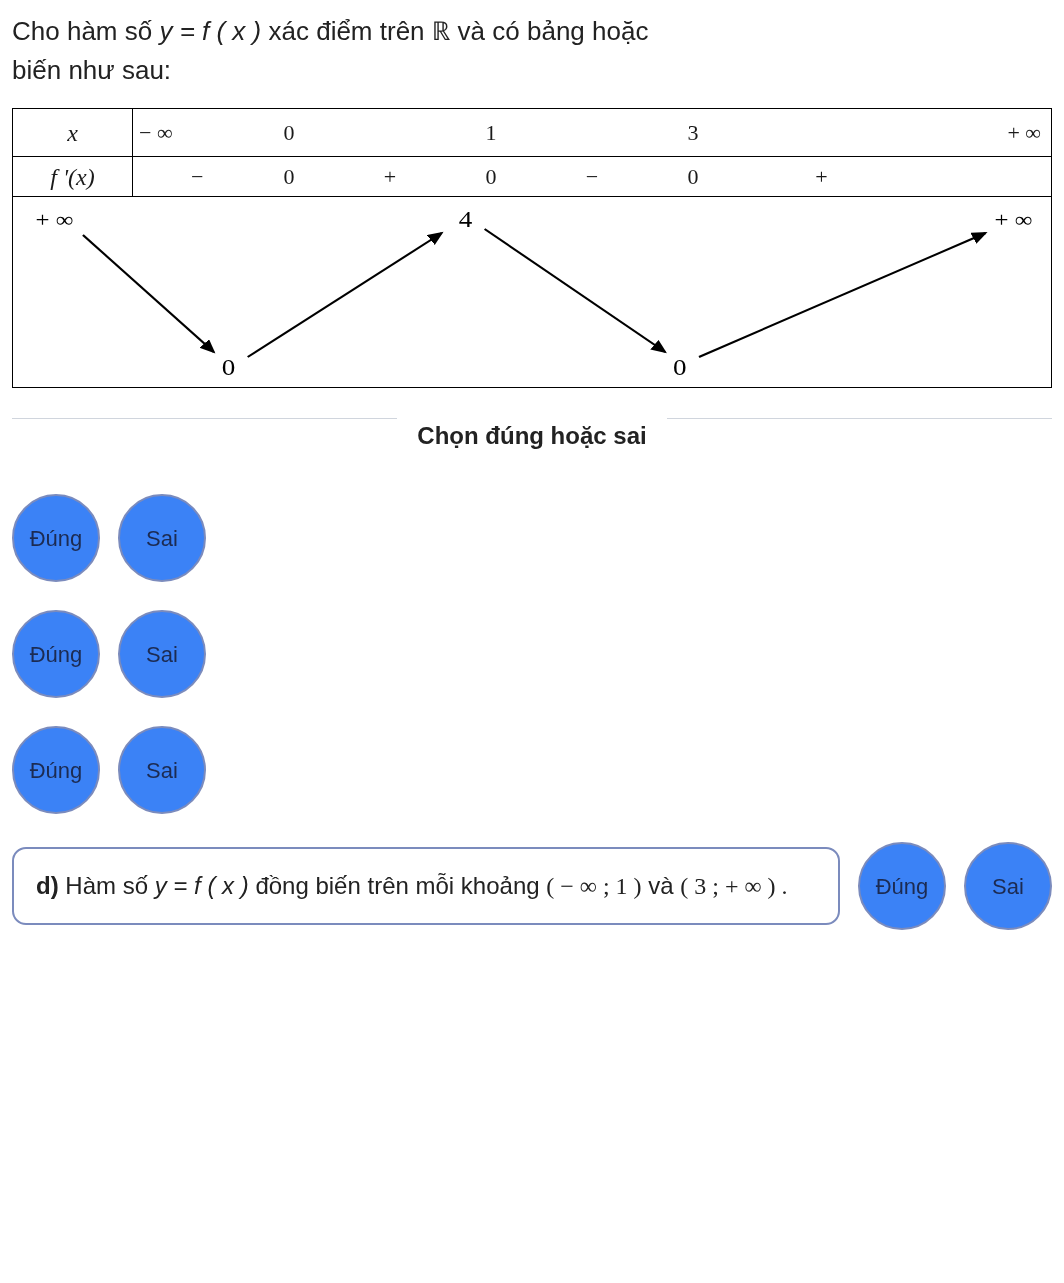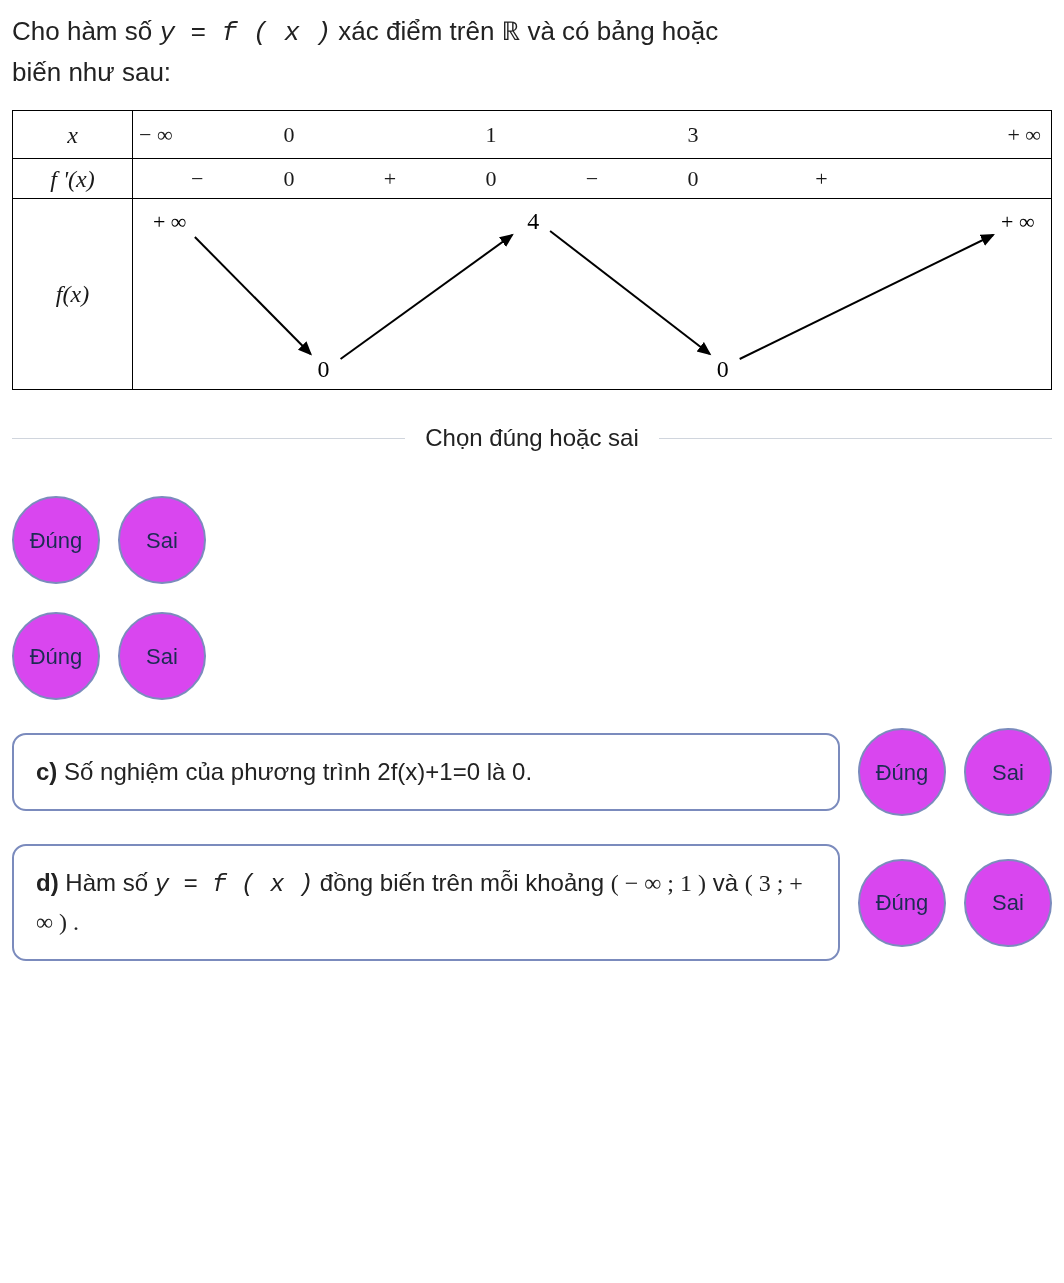--- a/index.html
+++ b/index.html
@@ -5,21 +5,21 @@
   * { box-sizing: border-box; margin: 0; padding: 0; }
   body {
     font-family: Arial, sans-serif;
     background: #fff;
     padding: 12px;
     color: #1a1a1a;
     font-size: 20px;
     line-height: 1.5;
     width: 1064px;
   }
-  .math-it { font-family: Liberation Mono, monospace; font-style: italic; }
+  .math-it { font-family: Liberation Sans, sans-serif; font-style: italic; }
   .math-rm { font-family: "Times New Roman", serif; }
   .bb { font-family: "Times New Roman", serif; }
   .question-text { font-size: 26px; margin-bottom: 18px; color:#222; }
 
   .variation-table {
     border: 1.5px solid #000;
     width: 100%;
     margin-bottom: 30px;
     font-family: "Times New Roman", serif;
   }
@@ -38,40 +38,40 @@
   .vt-row.fp-row { height: 40px; border-bottom: 1.5px solid #000; }
   .vt-row.f-row { height: 190px; }
 
   .x-vals { display:flex; width:100%; height:100%; align-items:center; font-size:22px; }
   .x-cell { text-align:center; }
   .fp-vals { display:flex; width:100%; height:100%; align-items:center; font-size:22px; }
   .fp-cell { text-align:center; }
 
   .svg-wrap { width:100%; height:100%; }
 
-  .divider-wrap { display:flex; align-items:center; margin: 30px 0 40px; }
+  .divider-wrap { display:flex; margin: 30px 0 40px; font-weight: bold; }
   .divider-line { flex:1; height:1px; background:#d0d5dd; }
   .divider-text { padding: 0 20px; font-size:24px; color:#222; }
 
   .option-row { display:flex; align-items:center; gap:18px; margin-bottom:28px; }
   .option-card {
     flex: 1;
     border: 2px solid #7b8bbd;
     border-radius: 14px;
     padding: 18px 22px;
     font-size: 24px;
     color: #222;
     line-height:1.55;
   }
   .option-card b { font-weight:bold; }
   .circle-btn {
     width: 88px; height: 88px;
     border-radius: 50%;
     border: 2.5px solid #7b8bbd;
-    background: #d946ef;
+    background: #3b82f6;
     display:flex; align-items:center; justify-content:center;
     font-size: 22px;
     color: #1c2b52;
     cursor: pointer;
     flex-shrink:0;
   }
 </style>
 </head>
 <body>
 
@@ -105,21 +105,20 @@
       <div class="fp-cell" style="width:16%;">+</div>
       <div class="fp-cell" style="width:6%;">0</div>
       <div class="fp-cell" style="width:16%;">−</div>
       <div class="fp-cell" style="width:6%;">0</div>
       <div class="fp-cell" style="width:22%;">+</div>
       <div class="fp-cell" style="width:14%;"></div>
     </div>
   </div>
 
   <div class="vt-row f-row">
-    <div class="vt-label">f(x)</div>
     <div class="vt-body">
       <svg class="svg-wrap" viewBox="0 0 920 190" preserveAspectRatio="none">
         <defs>
           <marker id="arrowhead" markerWidth="8" markerHeight="8" refX="6" refY="3" orient="auto" markerUnits="strokeWidth">
             <path d="M0,0 L7,3 L0,6 Z" fill="#000"></path>
           </marker>
         </defs>
 
         <text x="20" y="30" font-size="22" font-family="Times New Roman">+ ∞</text>
 
@@ -154,24 +153,20 @@
   <div class="circle-btn">Đúng</div>
   <div class="circle-btn">Sai</div>
 </div>
 
 <div class="option-row">
   <div class="circle-btn">Đúng</div>
   <div class="circle-btn">Sai</div>
 </div>
 
 <div class="option-row">
-  <div class="option-card">
-    <b>c)</b>
-    <span> Số nghiệm của phương trình 2f(x)+1=0 là 0.</span>
-  </div>
   <div class="circle-btn">Đúng</div>
   <div class="circle-btn">Sai</div>
 </div>
 
 <div class="option-row">
   <div class="option-card">
     <b>d)</b>
     <span> Hàm số </span>
     <span class="math-it">y = f ( x )</span>
     <span> đồng biến trên mỗi khoảng </span>

